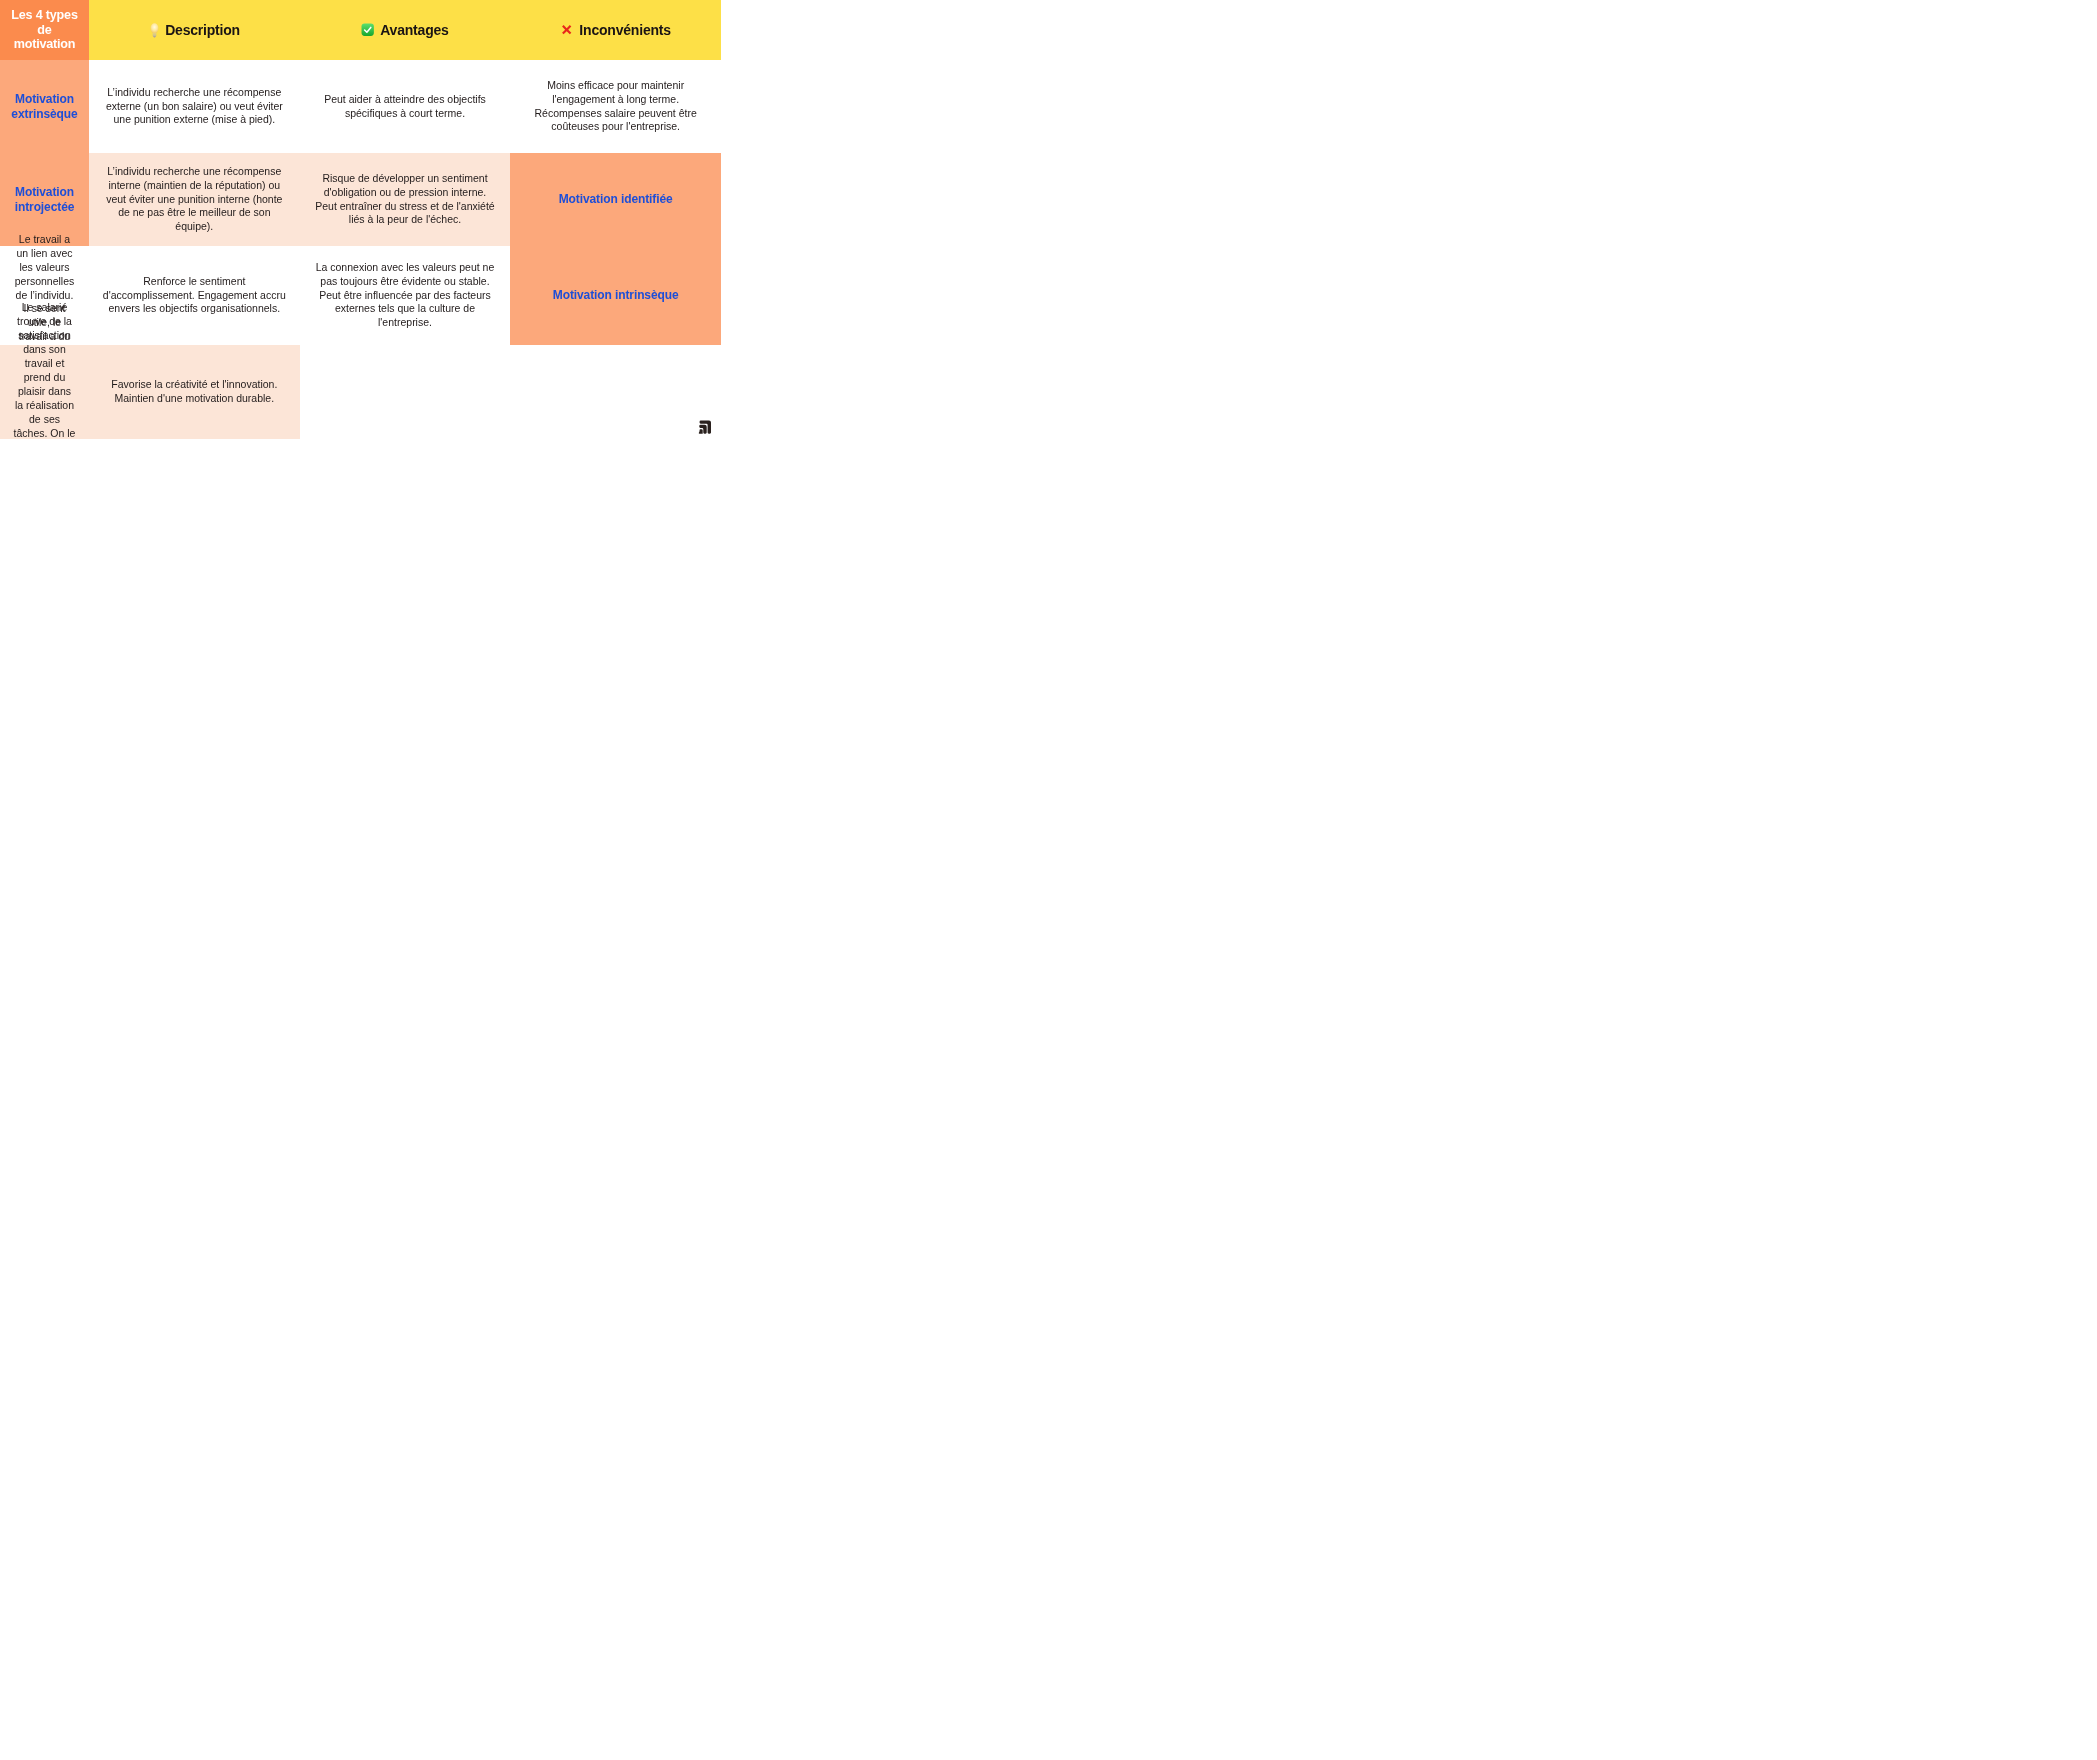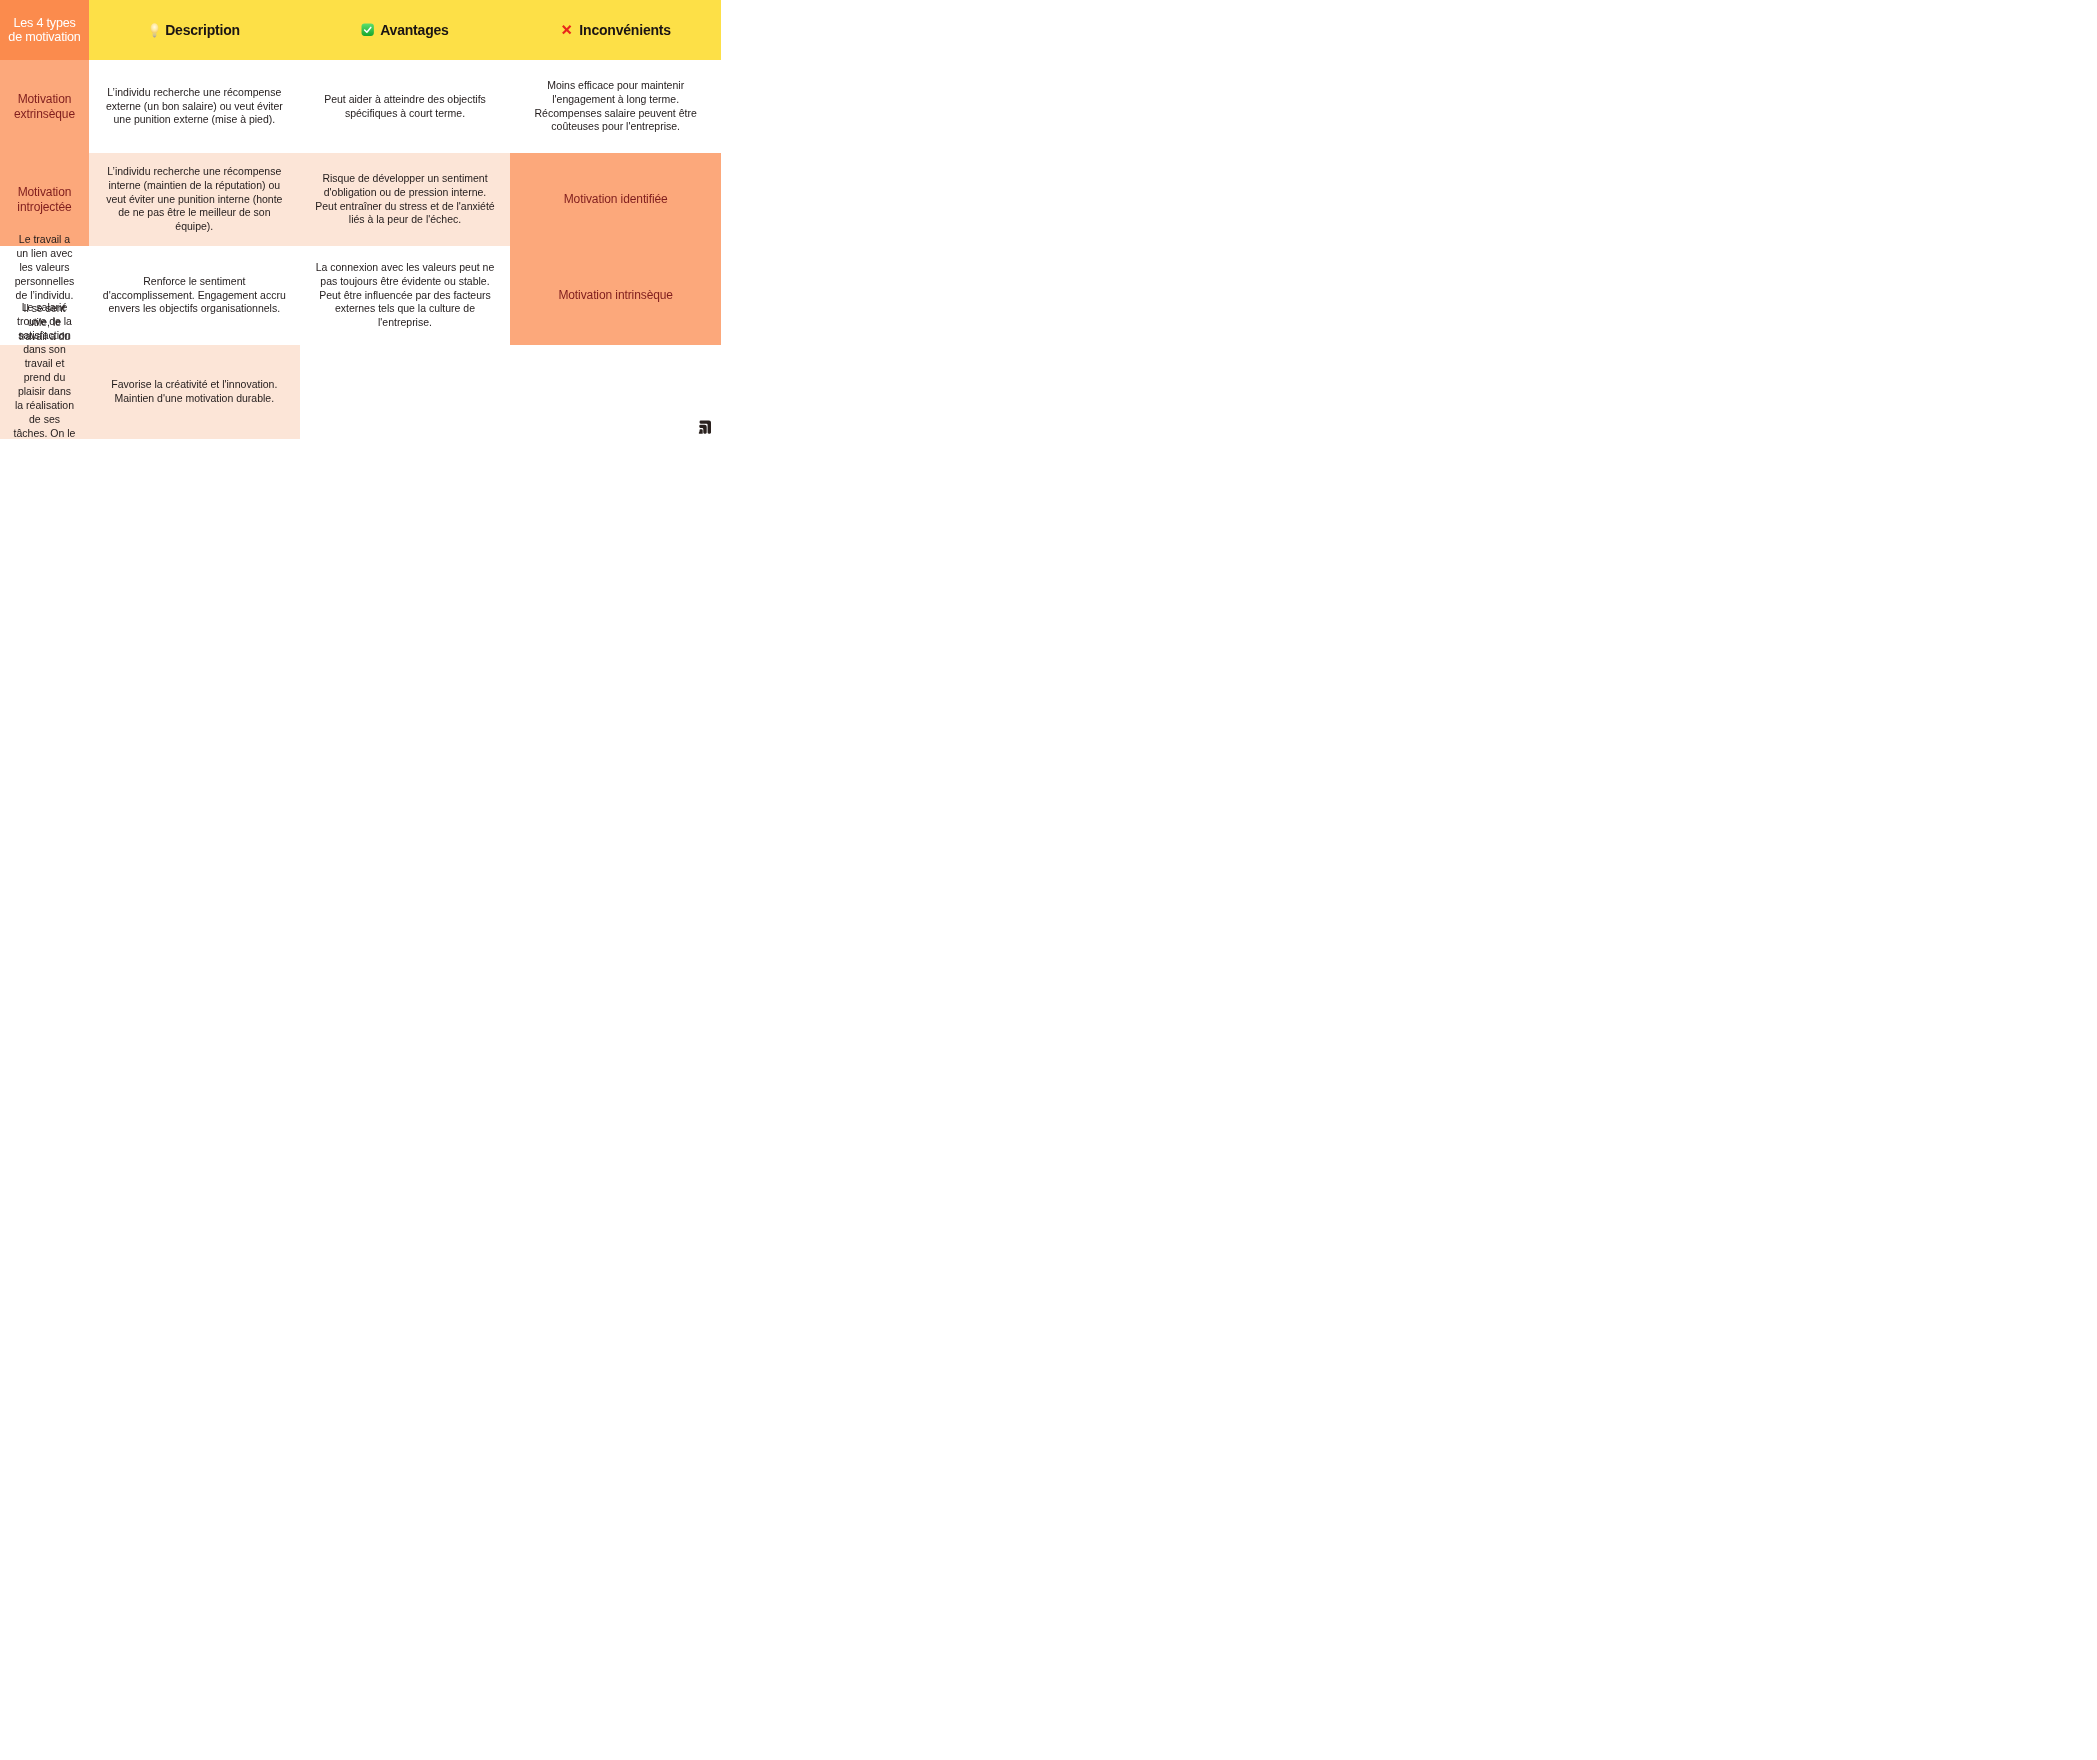--- a/index.html
+++ b/index.html
@@ -8,32 +8,32 @@
     position:relative;
     width:721px;height:440px;
     display:grid;
     grid-template-columns:89px 1fr 1fr 1fr;
     grid-template-rows:60px 93px 93px 99px 94px;
     overflow:hidden;
   }
   .cell{display:flex;align-items:center;justify-content:center;text-align:center;}
   .title-cell{
     background:#FB8B4D;color:#ffffff;
-    font-weight:400;font-size:12.6px;line-height:1.15;letter-spacing:-0.2px;
+    font-weight:700;font-size:12.6px;line-height:1.15;letter-spacing:-0.2px;
     padding:0 6.7px;
     text-align:center;
   }
   .head-cell{
     background:#fde047;color:#1A1414;
     font-weight:700;font-size:14px;letter-spacing:-0.2px;
     gap:5.5px;
   }
   .label-cell{
-    background:#FCA87B;color:#7f1d1d;
-    font-weight:400;font-size:12px;line-height:1.18;letter-spacing:-0.1px;
+    background:#FCA87B;color:#1d4ed8;
+    font-weight:700;font-size:12px;line-height:1.18;letter-spacing:-0.1px;
     padding:0 8.4px;
   }
   .body-cell{
     font-size:10.5px;line-height:1.33;color:#211B1B;
     padding:0 12.6px;
   }
   .bg-white{background:#ffffff;}
   .bg-cream{background:#FCE5D7;}
   .hicon{display:inline-flex;flex:0 0 auto;}
   .brand-logo{

